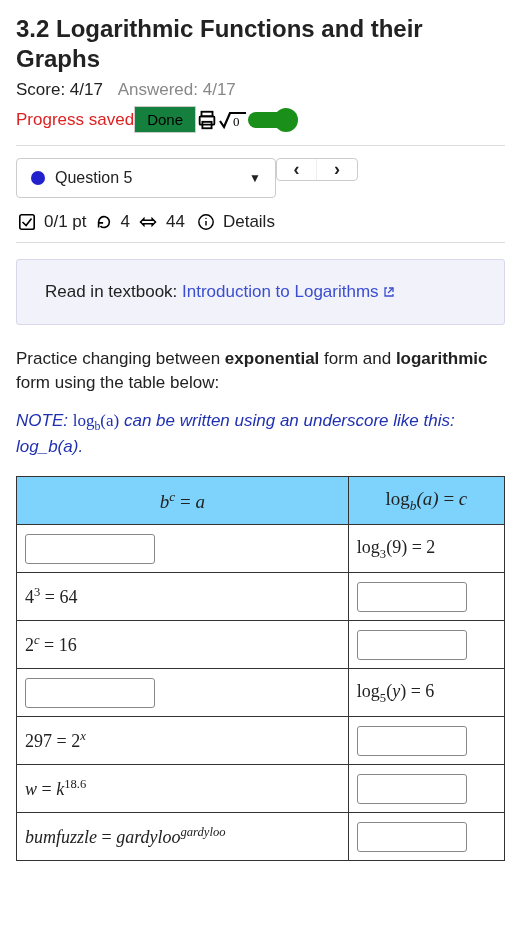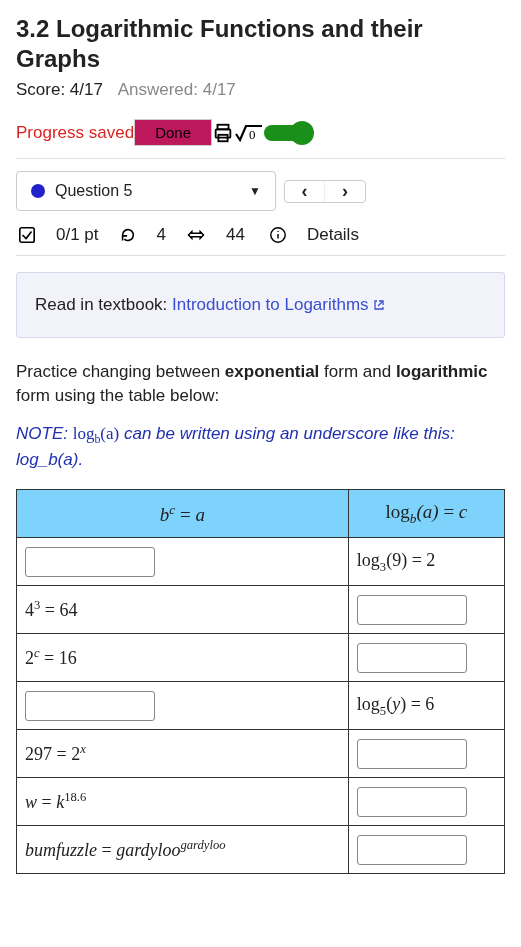--- a/index.html
+++ b/index.html
@@ -12,34 +12,34 @@
     padding: 14px 16px;
   }
   h1 {
     font-size: 24px;
     font-weight: 700;
     line-height: 1.25;
     margin-bottom: 6px;
   }
   .score-line {
     font-size: 17px;
-    margin-bottom: 19px;
+    margin-bottom: 6px;
   }
   .answered { color: #888; margin-left: 10px; }
   .progress-row {
     display: flex;
     align-items: center;
     gap: 0;
     margin-bottom: 12px;
   }
   .progress-saved { color: #d22; font-size: 17px; }
   .done-btn {
-    background: #be185d;
+    background: #15803d;
     border: 1px solid #ccc;
-    padding: 4px 20px;
+    padding: 4px 12px;
     font-size: 15px;
     cursor: pointer;
   }
   .icon-btn { cursor: pointer; display: inline-flex; align-items: center; }
   .toggle {
     position: relative;
     width: 48px; height: 16px;
     background: #1a8f1a;
     border-radius: 8px;
     cursor: pointer;
@@ -48,21 +48,21 @@
     content: "";
     position: absolute;
     right: -2px; top: -4px;
     width: 24px; height: 24px;
     background: #1a8f1a;
     border-radius: 50%;
   }
   hr.thin { border: 0; border-top: 1px solid #ddd; margin: 4px 0 12px; }
 
   .question-row {
-    display: flex; gap: 8px; align-items: center;
+    display: flex; gap: 0; align-items: flex-start;
     margin-bottom: 10px;
   }
   .question-select {
     flex: 0 0 auto;
     border: 1px solid #ccc;
     border-radius: 4px;
     padding: 10px 14px;
     display: flex; align-items: center; gap: 10px;
     width: 260px;
     cursor: pointer;
@@ -81,33 +81,33 @@
   }
   .navbtn {
     width: 40px;
     display: flex; align-items: center; justify-content: center;
     font-size: 18px; font-weight: 700;
     cursor: pointer;
   }
   .navbtn:first-child { border-right: 1px solid #eee; }
 
   .pt-row {
-    display: flex; align-items: center; gap: 20px;
+    display: flex; align-items: center; gap: 8px;
     font-size: 17px;
     padding: 4px 2px 10px;
     border-bottom: 1px solid #ddd;
     margin-bottom: 16px;
   }
   .pt-row .ico { display: inline-flex; }
 
   .textbook-box {
     background: #f2f2fa;
     border: 1px solid #d8d8ec;
     border-radius: 3px;
-    padding: 22px 18px;
+    padding: 22px 28px;
     font-size: 17px;
     margin-bottom: 22px;
   }
   .textbook-box a { color: #3a4ed0; text-decoration: none; }
 
   .instr { font-size: 17px; line-height: 1.4; margin-bottom: 14px; }
   .note {
     color: #2030b0;
     font-style: italic;
     font-size: 17px;

